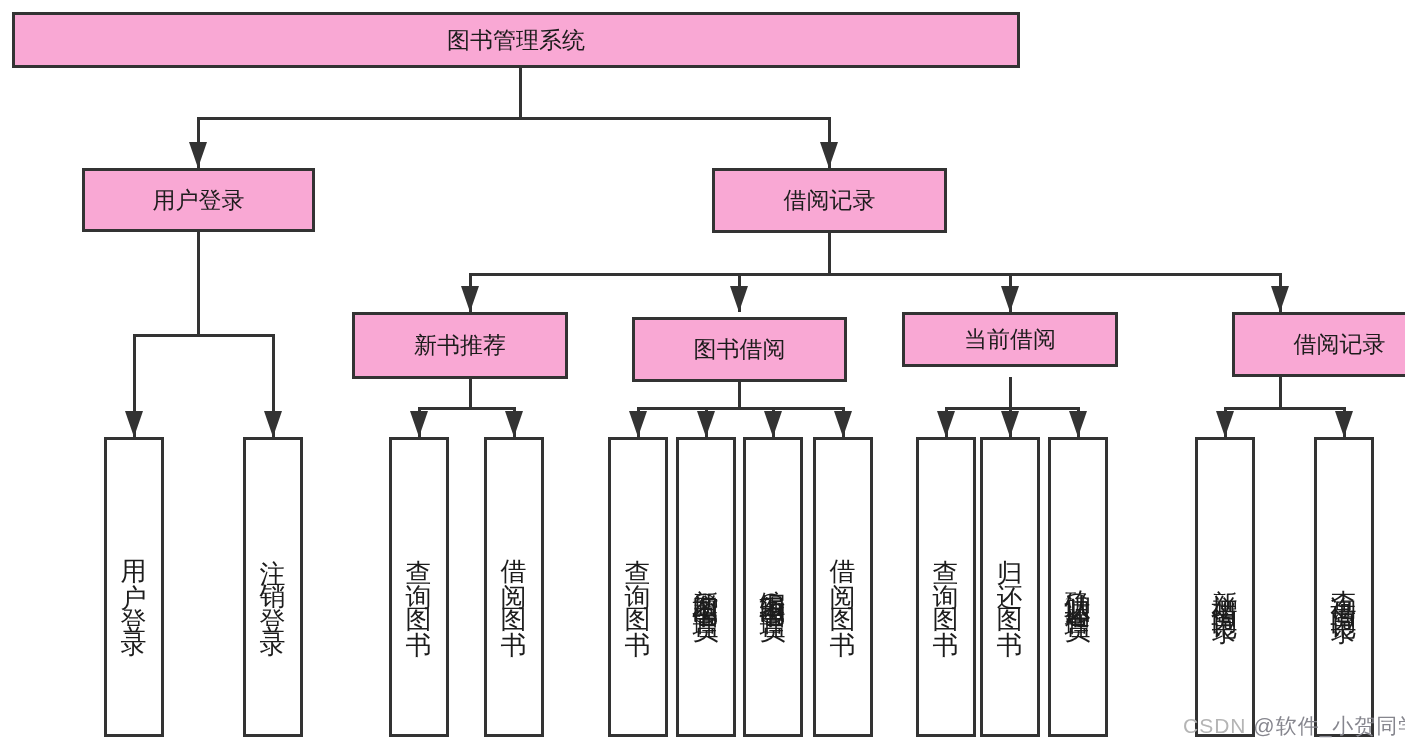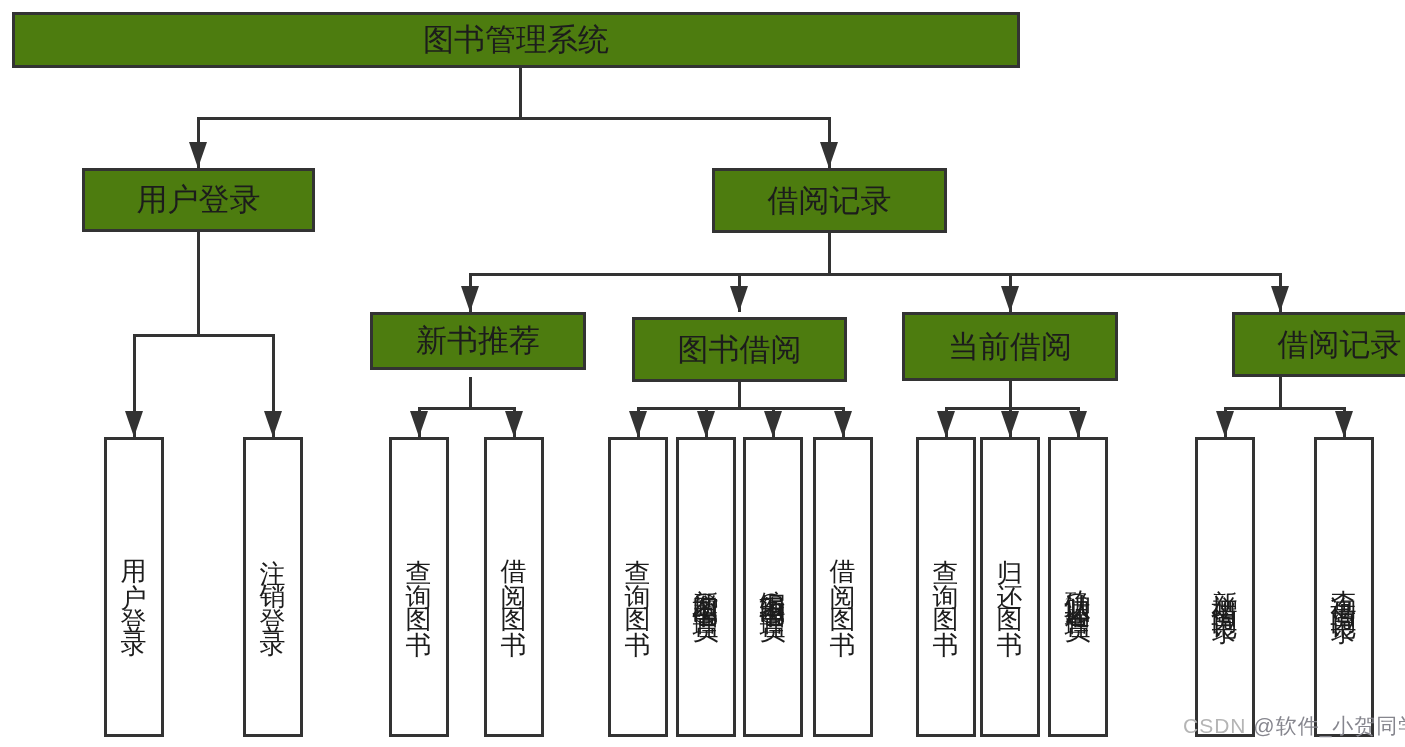--- a/index.html
+++ b/index.html
@@ -3,23 +3,23 @@
 <meta charset="utf-8">
 <style>
   html,body { margin:0; padding:0; background:#ffffff; }
   .stage {
     position:relative; width:1405px; height:747px;
     background:#ffffff; overflow:hidden;
     font-family:"Liberation Sans", sans-serif;
   }
   .hbox {
     position:absolute; box-sizing:border-box;
-    background:#4d7c0f; border:3px solid #333333;
+    background:#f9a8d4; border:3px solid #333333;
     display:flex; align-items:center; justify-content:center;
-    font-size:31px; color:#1c1c1c; white-space:nowrap;
+    font-size:23px; color:#1c1c1c; white-space:nowrap;
   }
   .vbox {
     position:absolute; box-sizing:border-box;
     background:#ffffff; border:3px solid #333333;
     display:flex; align-items:center; justify-content:center;
     writing-mode:vertical-rl; text-orientation:mixed;
     font-size:26px; color:#1c1c1c; line-height:1;
   }
   .sp-wide { letter-spacing:24px; }
   .sp-mid  { letter-spacing:6px; }
@@ -102,27 +102,27 @@
     <span>图书管理系统</span>
   </div>
 
   <div class="hbox" style="left:82px;top:168px;width:233px;height:64px">
     <span>用户登录</span>
   </div>
   <div class="hbox" style="left:712px;top:168px;width:235px;height:65px">
     <span>借阅记录</span>
   </div>
 
-  <div class="hbox" style="left:370px;top:312px;width:216px;height:58px">
+  <div class="hbox" style="left:352px;top:312px;width:216px;height:67px">
     <span>新书推荐</span>
   </div>
   <div class="hbox" style="left:632px;top:317px;width:215px;height:65px">
     <span>图书借阅</span>
   </div>
-  <div class="hbox" style="left:902px;top:312px;width:216px;height:69px">
+  <div class="hbox" style="left:902px;top:312px;width:216px;height:55px">
     <span>当前借阅</span>
   </div>
   <div class="hbox" style="left:1232px;top:312px;width:215px;height:65px">
     <span>借阅记录</span>
   </div>
 
   <div class="vbox sp-wide" style="left:104px;top:437px;width:60px;height:300px">
     <span>用户登录</span>
   </div>
   <div class="vbox sp-wide" style="left:243px;top:437px;width:60px;height:300px">

